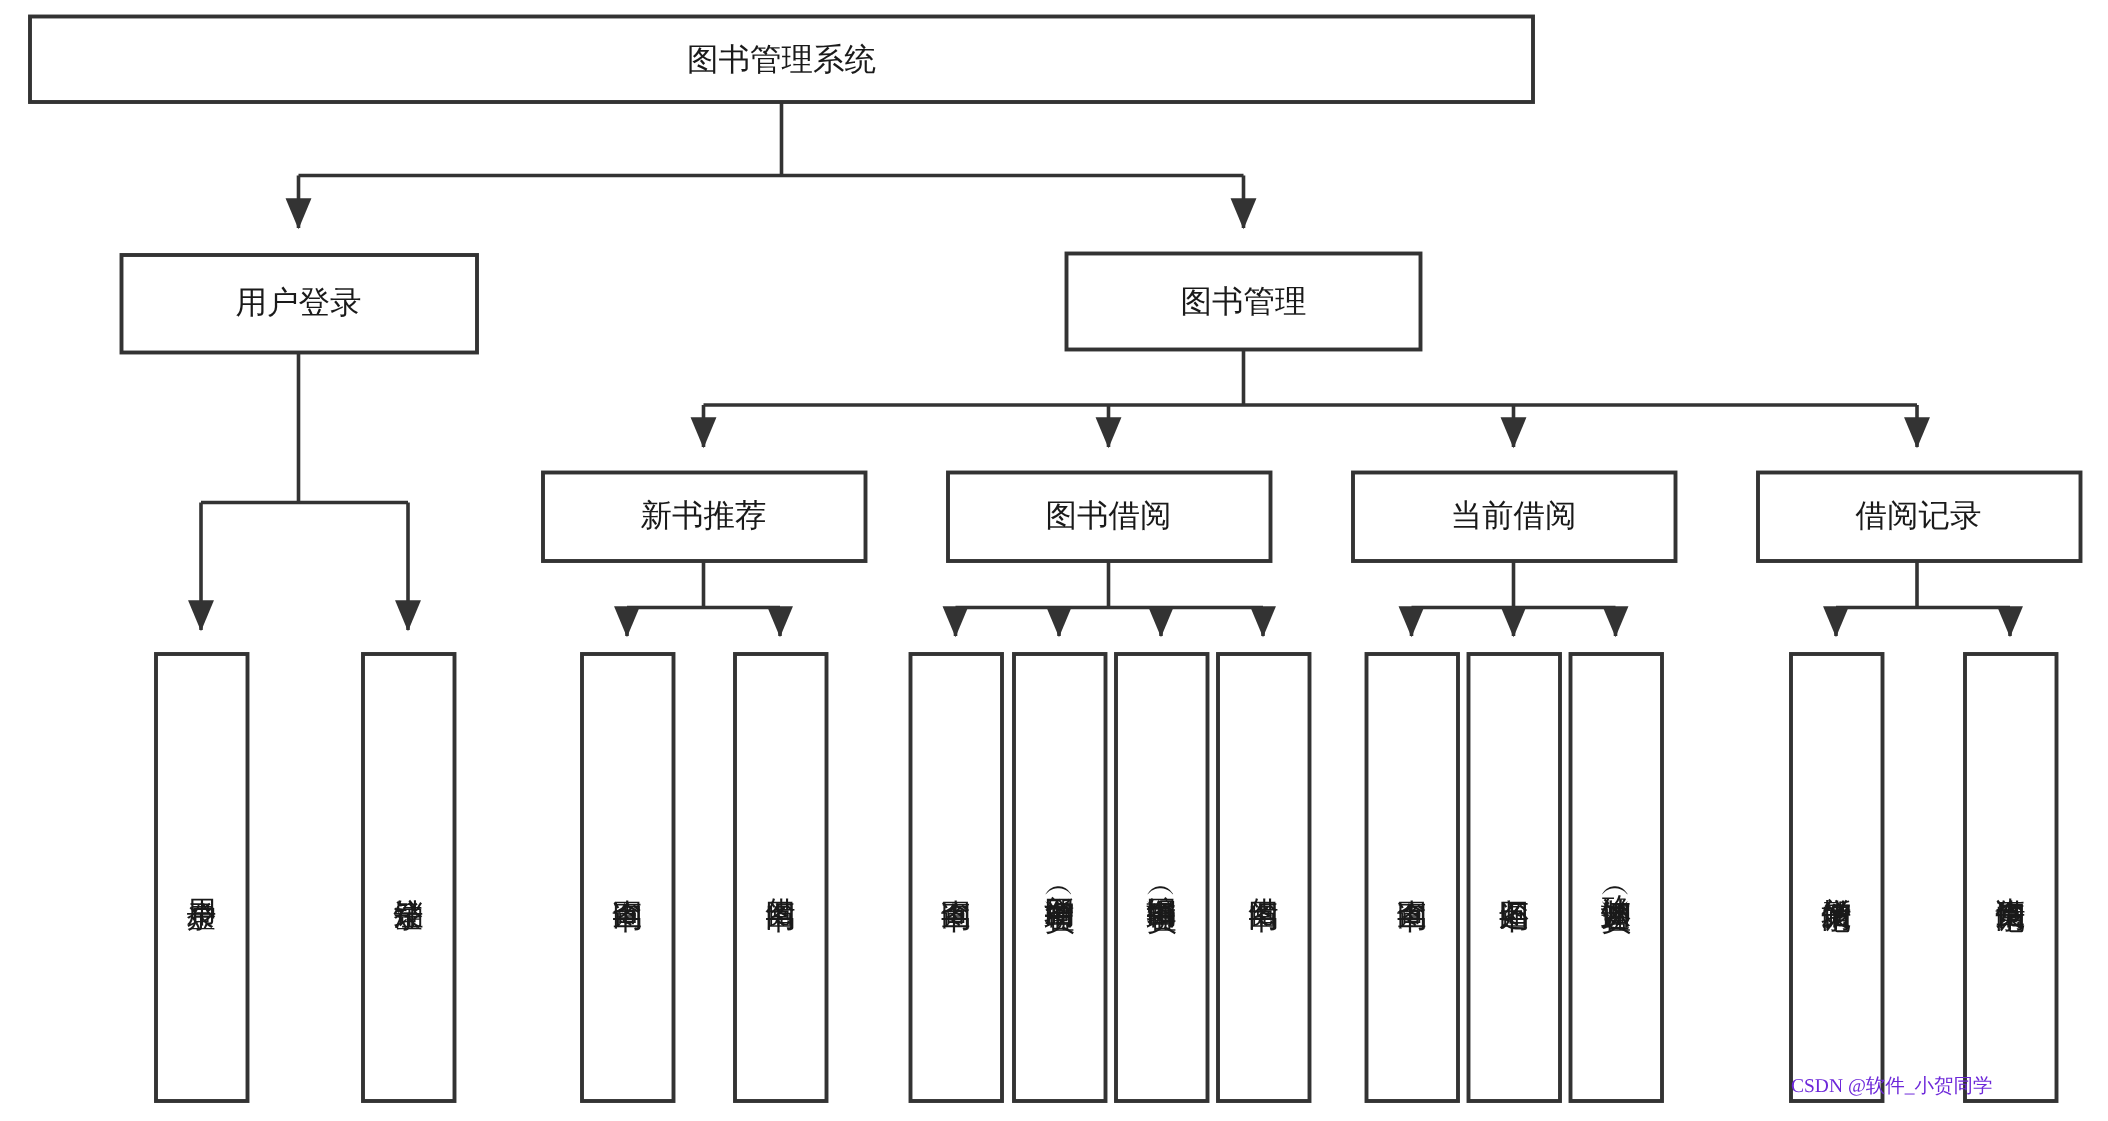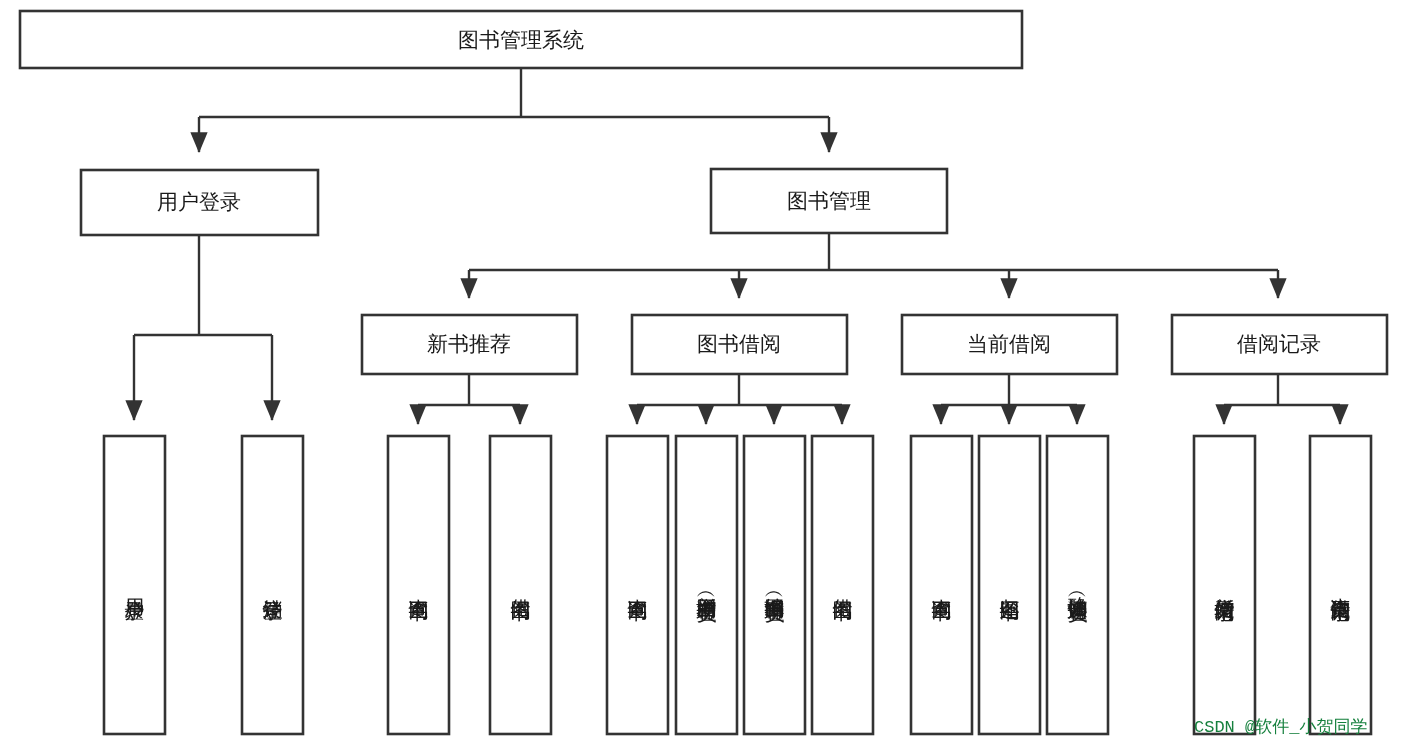--- a/index.html
+++ b/index.html
@@ -57,23 +57,23 @@
     line-height: 1.14;
     color: #1a1a1a;
     writing-mode: vertical-rl;
     text-orientation: upright;
     letter-spacing: 1px;
     white-space: nowrap;
     pointer-events: none;
   }
   .watermark {
     position: absolute;
-    font-family: Liberation Mono, monospace;
-    font-size: 17px;
-    color: #15803d;
+    font-family: Liberation Serif, serif;
+    font-size: 13px;
+    color: #6d28d9;
     white-space: nowrap;
   }
 </style>
 </head>
 <body>
 
 <div id="chart-root">
 
   <svg class="flow" viewBox="0 0 1405 747">
     <defs>

